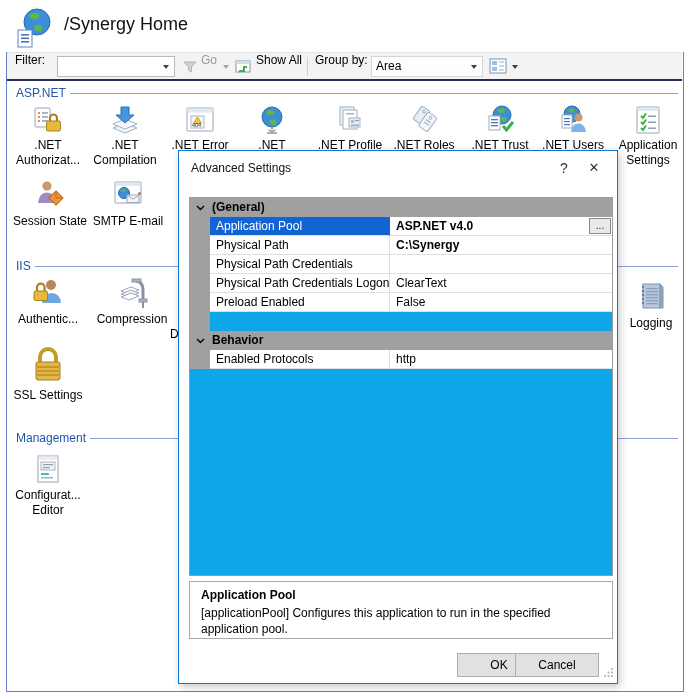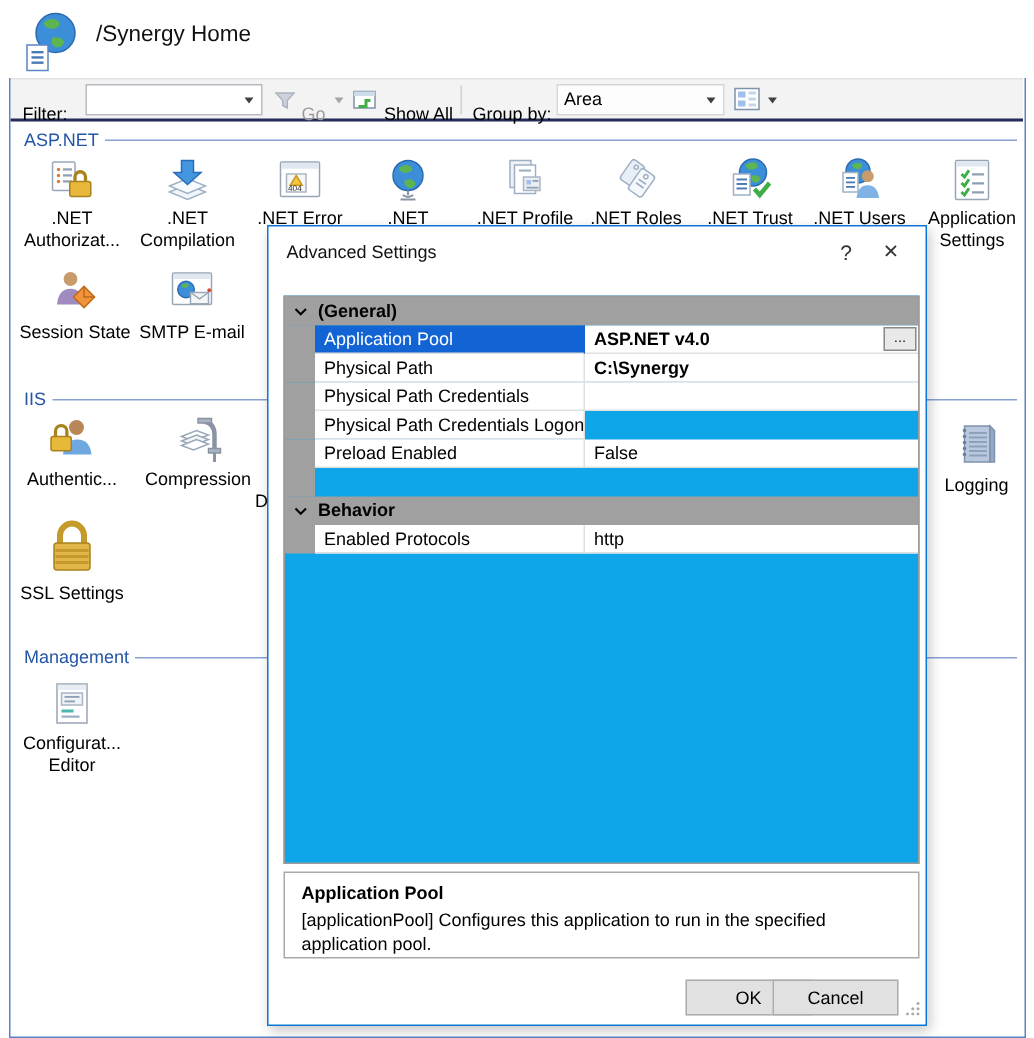--- a/index.html
+++ b/index.html
@@ -1,29 +1,29 @@
 <!DOCTYPE html>
 <html><head>
 <meta charset="utf-8">
 <style>
   html,body{margin:0;padding:0;}
   body{width:689px;height:692px;position:relative;overflow:hidden;background:#fff;
        font-family:"Liberation Sans",sans-serif;font-size:12px;color:#000;}
   .abs{position:absolute;}
   
   .app-header{position:absolute;left:0;top:0;width:689px;height:52px;background:#fff;}
-  .page-title{position:absolute;left:64px;top:14px;font-size:15px;color:#111;}
+  .page-title{position:absolute;left:64px;top:14px;font-size:18px;color:#111;}
   .site-icon{position:absolute;left:11px;top:5px;}
   
   .panel-frame{position:absolute;left:6px;top:52px;width:676px;height:639px;
                border-left:1px solid #5b84c5;border-right:1px solid #5b84c5;border-bottom:1px solid #5b84c5;}
   
   .toolbar{position:absolute;left:7px;top:52px;width:675px;height:29px;background:#f3f3f3;
            border-top:1px solid #e3e3e3;border-bottom:2px solid #252c5a;box-sizing:border-box;}
-  .tb-label{position:absolute;top:16px;color:#000;text-align:right;}
+  .tb-label{position:absolute;top:0;color:#000;text-align:right;}
   .tb-gray{color:#9b9b9b;}
   .combo{position:absolute;background:#fff;border:1px solid #b5bac1;box-sizing:border-box;height:21px;}
   .combo .caret{position:absolute;right:5px;top:8px;}
   .caret{width:0;height:0;border-left:3.5px solid transparent;border-right:3.5px solid transparent;border-top:4px solid #404040;}
   .caret.gray{border-top-color:#a5a5a5;}
   .tb-sep{position:absolute;left:300px;top:4px;width:1px;height:19px;background:#cfcfcf;}
   
   .sec{position:absolute;left:16px;width:662px;display:flex;align-items:center;gap:4px;
        color:#2456a5;font-size:12px;}
   .sec .line{flex:1;height:1px;background:#87a1d3;margin-top:1px;}
@@ -422,20 +422,21 @@
 
     <div class="prow">
       <div class="gut"></div>
       <div class="namecell">Physical Path Credentials</div>
       <div class="valcell"></div>
     </div>
 
     <div class="prow">
       <div class="gut"></div>
       <div class="namecell">Physical Path Credentials Logon</div>
+      <div class="valcell">ClearText</div>
     </div>
 
     <div class="prow">
       <div class="gut"></div>
       <div class="namecell">Preload Enabled</div>
       <div class="valcell">False</div>
     </div>
 
     <div class="prow disabledrow">
       <div class="gut"></div>

